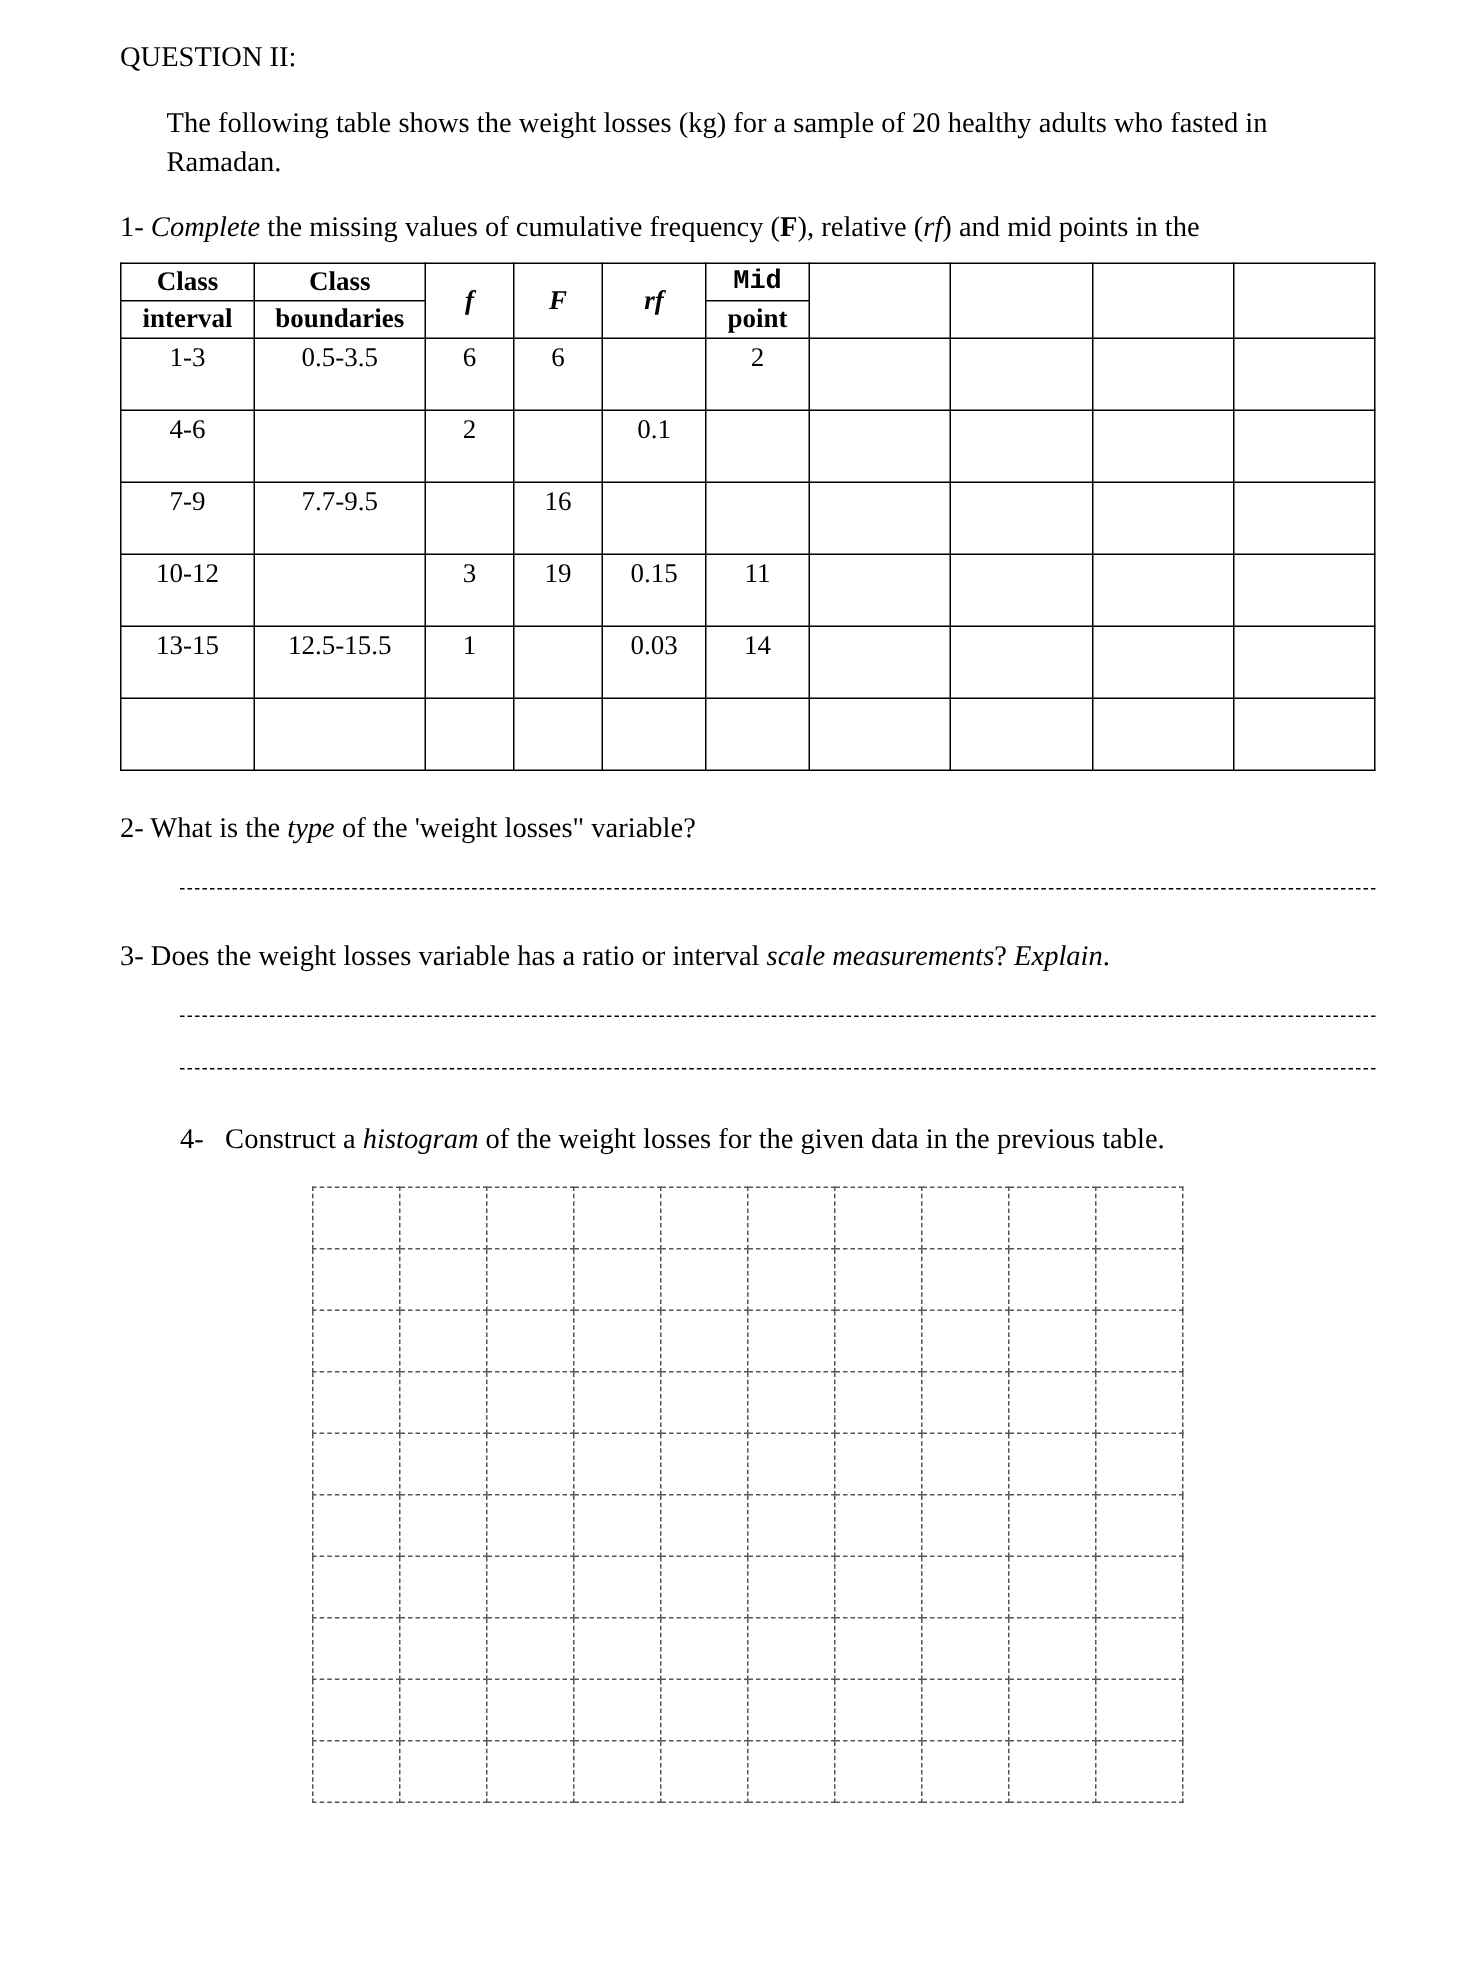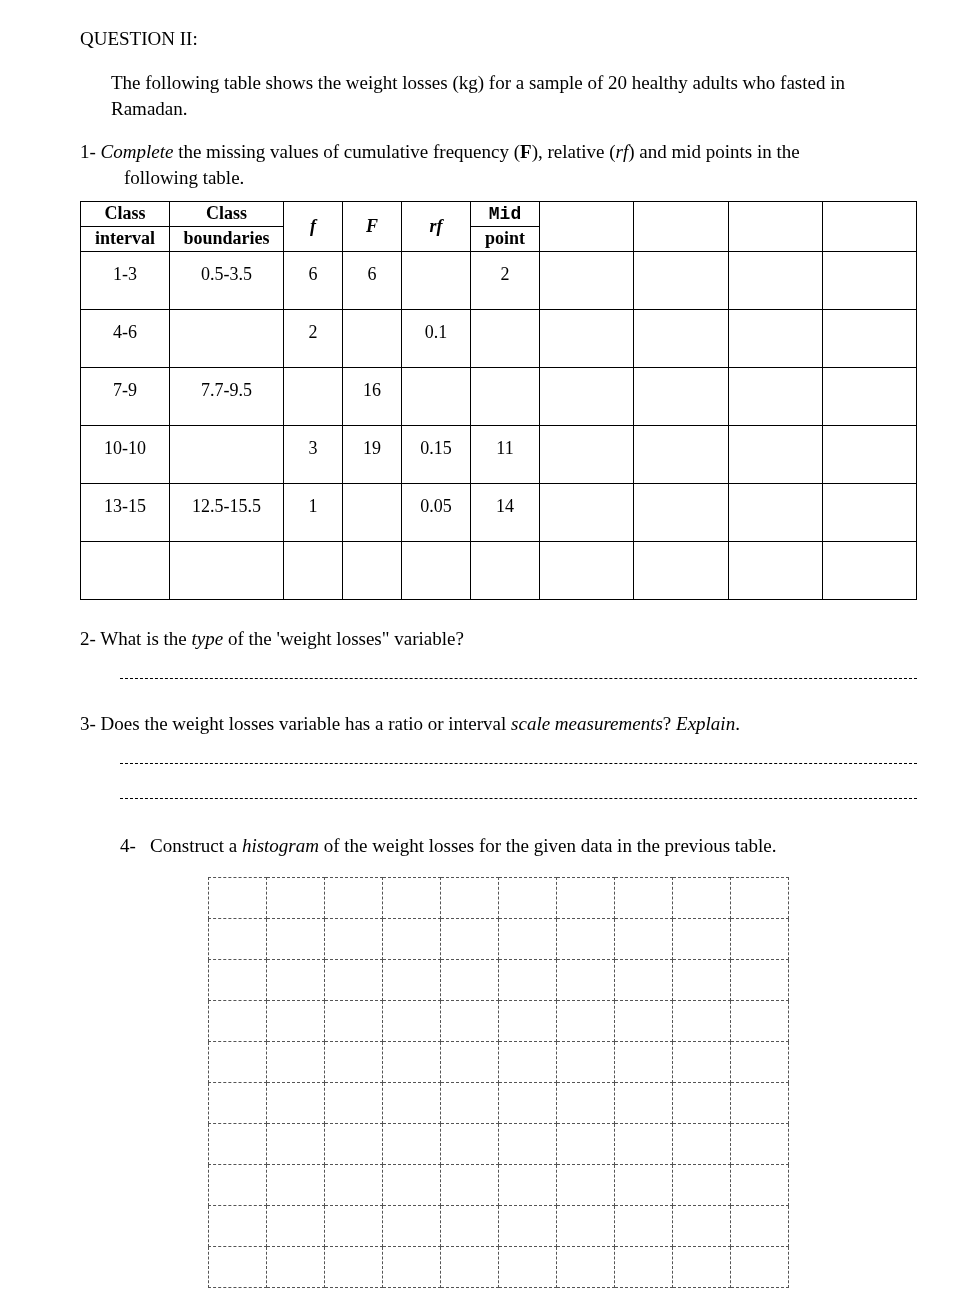--- a/index.html
+++ b/index.html
@@ -42,21 +42,21 @@
     height: 22px;
     font-size: 18px;
     padding: 1px 4px;
   }
   table.data th {
     font-weight: bold;
   }
   table.data .bodyrow td {
     height: 44px;
     vertical-align: top;
-    padding-top: 12px;
+    padding-top: 2px;
   }
   .col-ci   { width: 80px; }
   .col-cb   { width: 105px; }
   .col-f    { width: 50px; }
   .col-F    { width: 50px; }
   .col-rf   { width: 60px; }
   .col-mid  { width: 60px; font-family: Liberation Mono, monospace; }
   .col-ex   { width: auto; }
   .qline {
     margin-top: 4px;
@@ -90,21 +90,20 @@
 </style>
 </head>
 <body>
 
 <div class="heading">QUESTION II:</div>
 
 <div class="para">The following table shows the weight losses (kg) for a sample of 20 healthy adults who fasted in Ramadan.</div>
 
 <div class="q1">
   <span>1- </span><span class="bi">Complete</span><span> the missing values of cumulative frequency (</span><span style="font-weight:bold">F</span><span>), relative (</span><span class="i">rf</span><span>) and mid points in the</span>
-  <span class="indent">following table.</span>
 </div>
 
 <table class="data">
   <tbody>
       <tr>
     <th class="col-ci">Class</th>
     <th class="col-cb">Class</th>
     <th class="col-f" rowspan="2" style="font-style:italic">f</th>
     <th class="col-F" rowspan="2" style="font-style:italic">F</th>
     <th class="col-rf" rowspan="2" style="font-style:italic">rf</th>
@@ -149,37 +148,37 @@
     <td></td>
     <td>16</td>
     <td></td>
     <td></td>
     <td></td>
     <td></td>
     <td></td>
     <td></td>
   </tr>
   <tr class="bodyrow">
-    <td>10-10</td>
+    <td>10-12</td>
     <td></td>
     <td>3</td>
     <td>19</td>
     <td>0.15</td>
     <td>11</td>
     <td></td>
     <td></td>
     <td></td>
     <td></td>
   </tr>
   <tr class="bodyrow">
     <td>13-15</td>
     <td>12.5-15.5</td>
     <td>1</td>
     <td></td>
-    <td>0.05</td>
+    <td>0.03</td>
     <td>14</td>
     <td></td>
     <td></td>
     <td></td>
     <td></td>
   </tr>
   <tr class="bodyrow">
     <td></td>
     <td></td>
     <td></td>

